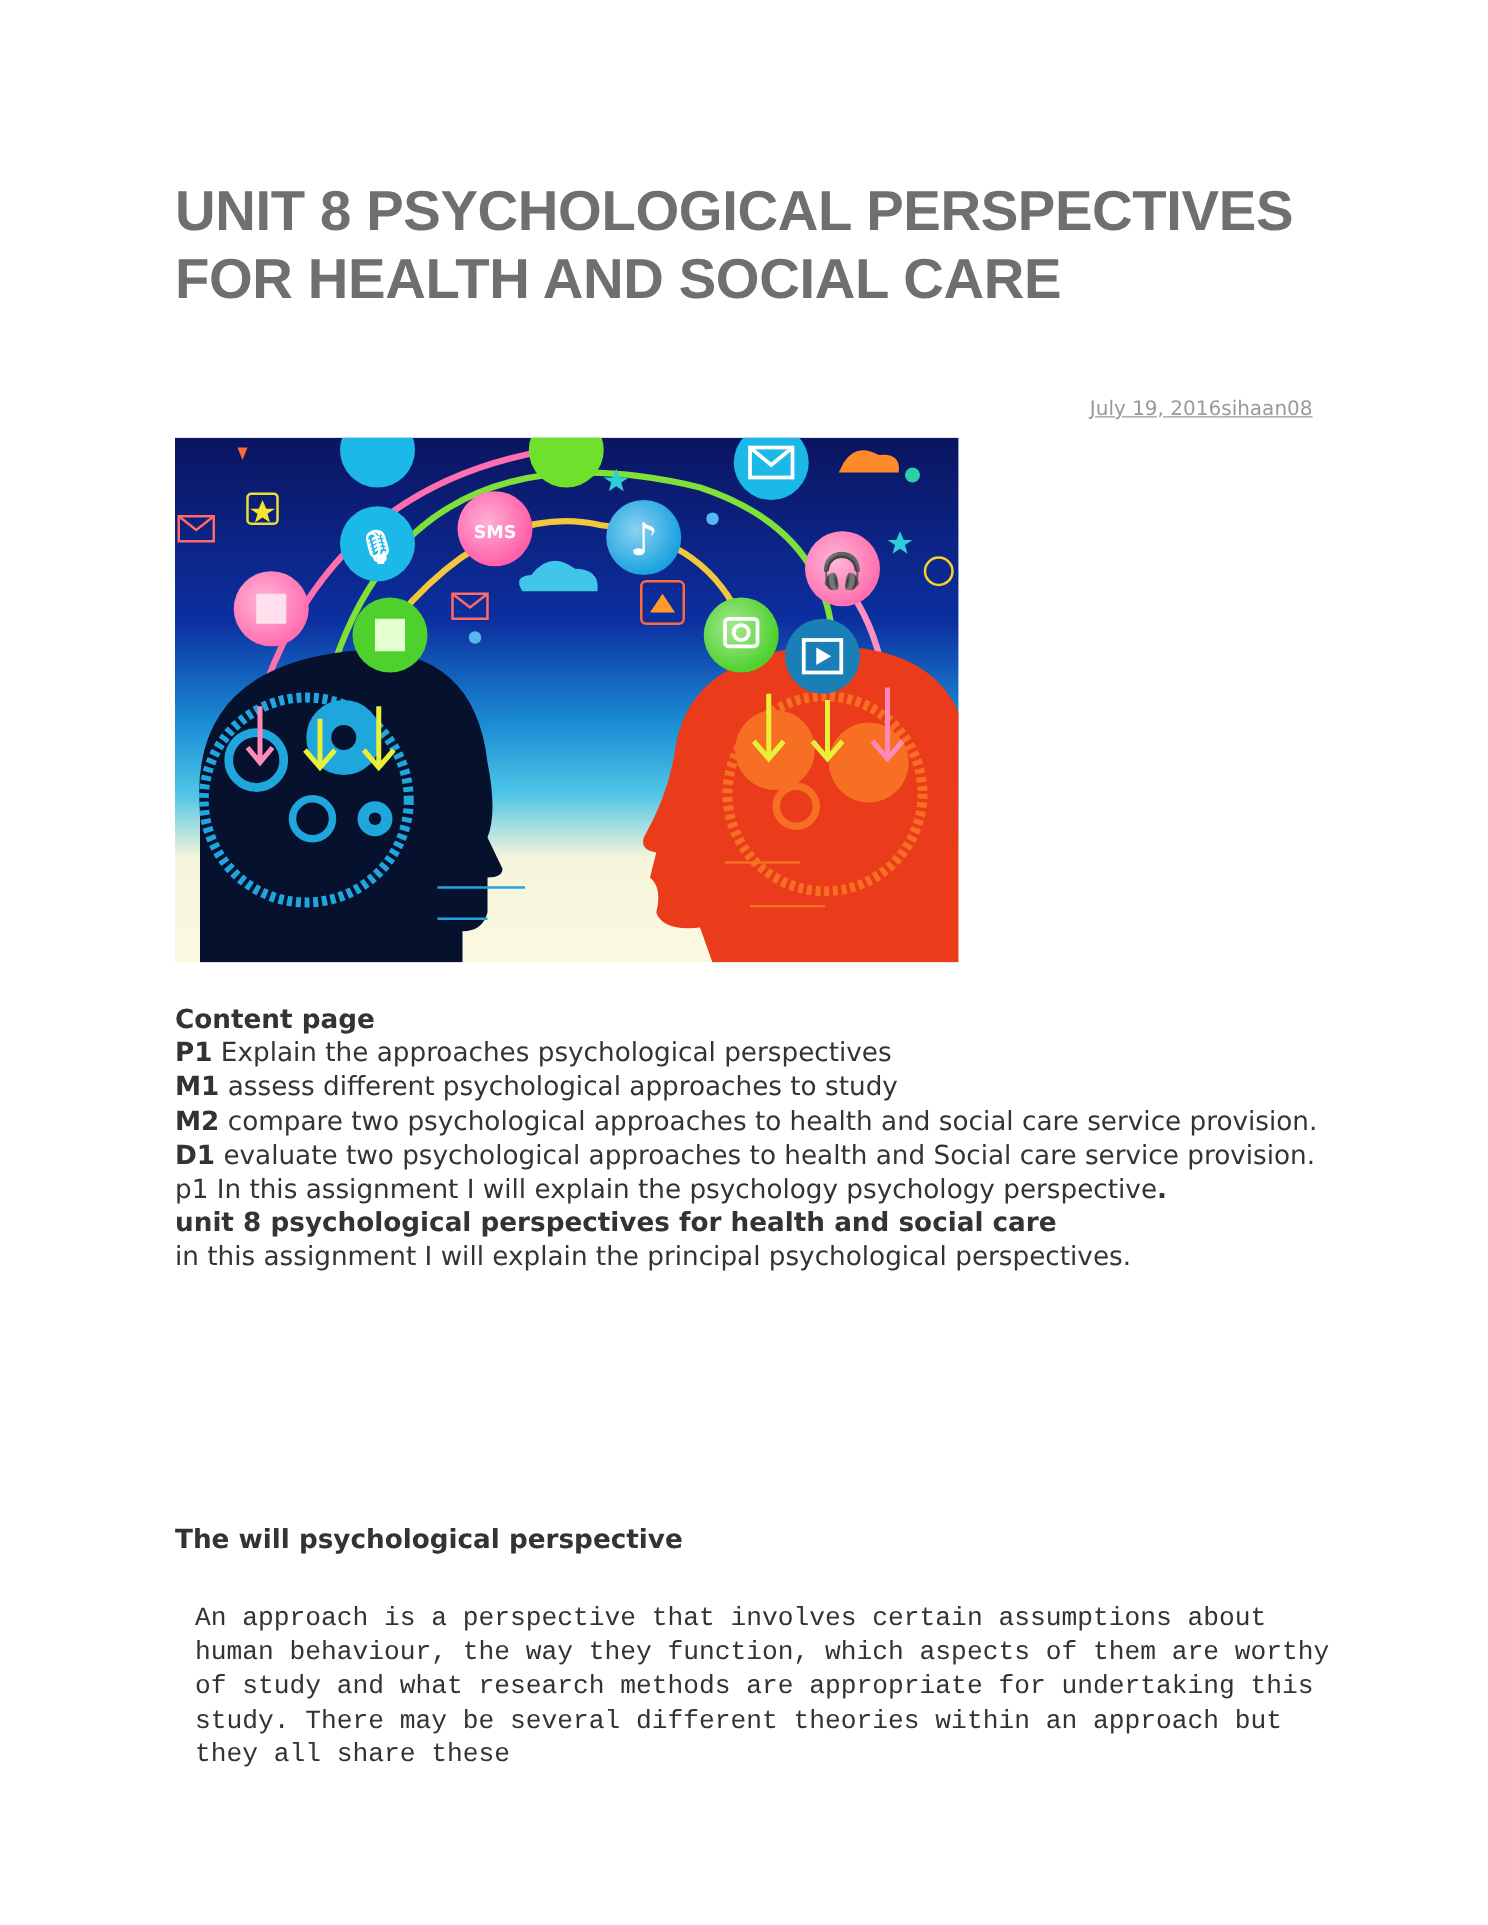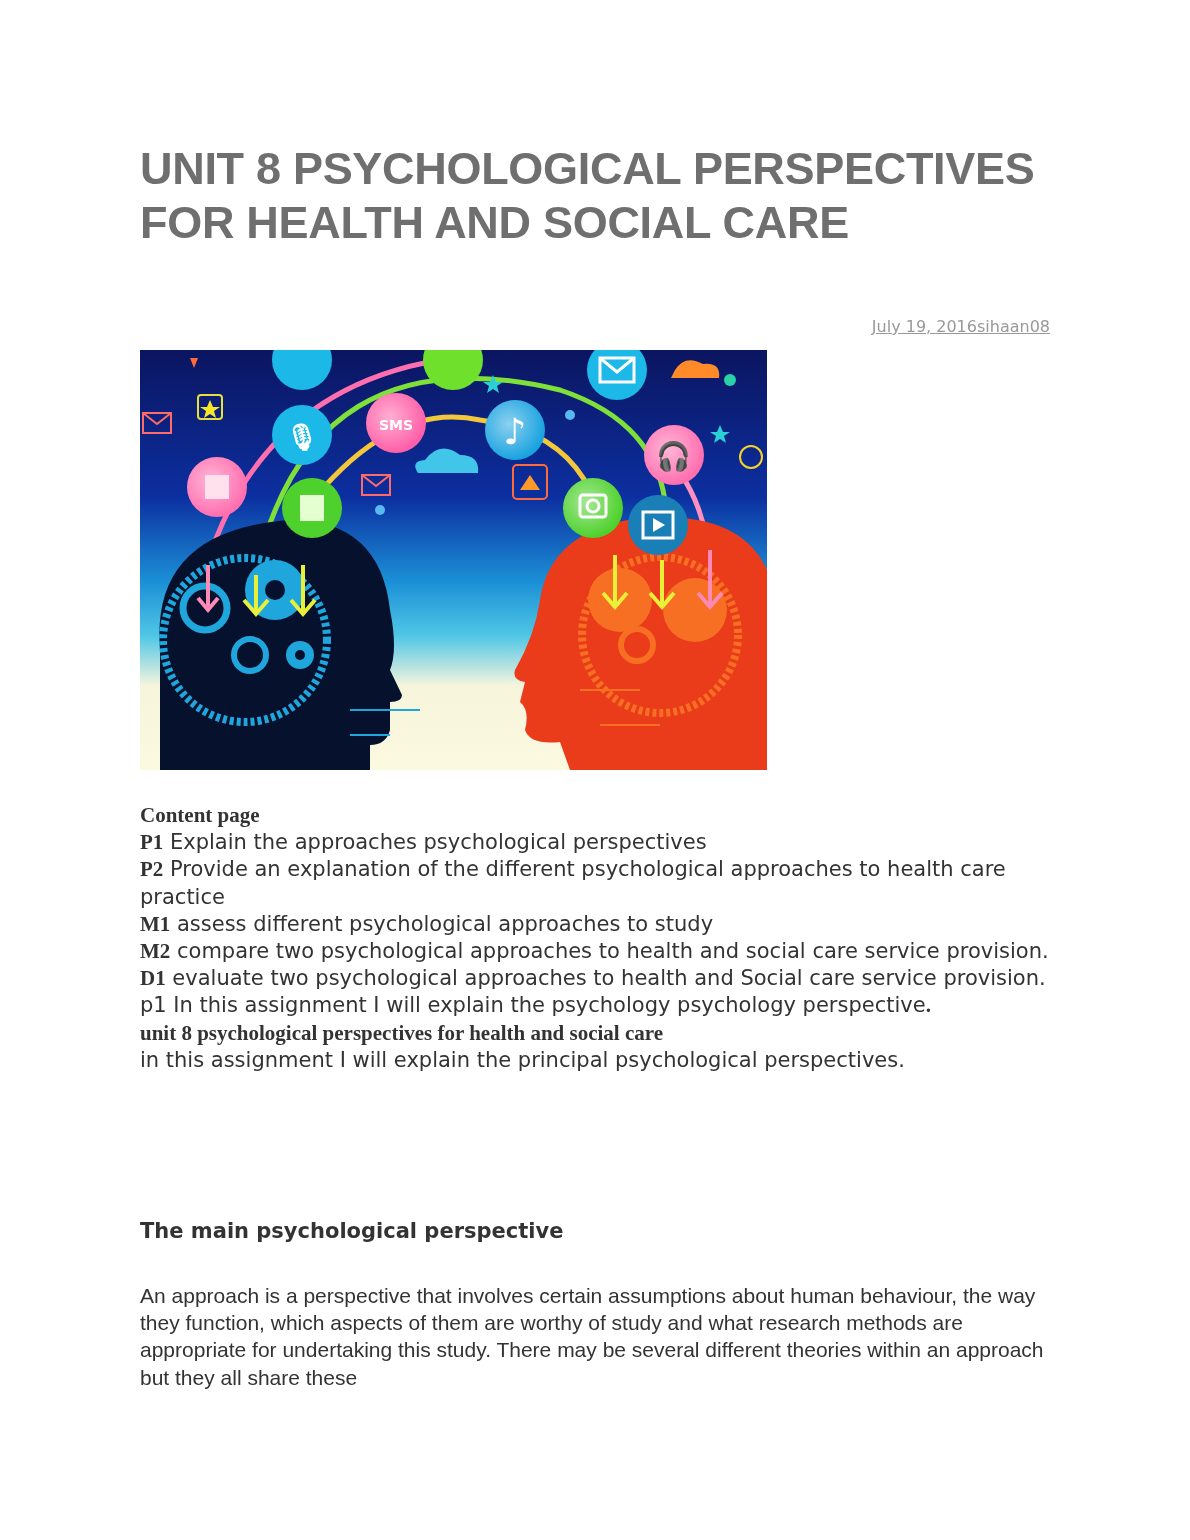--- a/index.html
+++ b/index.html
@@ -18,29 +18,29 @@
     }
     .hero {
       position: absolute; left: 0; top: 350px; width: 627px; height: 420px;
       overflow: hidden;
     }
     .body-text {
       position: absolute; left: 0; top: 802px; width: 915px;
       font-family: "DejaVu Sans", sans-serif; font-size: 21px; line-height: 27.2px;
       color: #333333;
     }
-    .body-text b { font-weight: bold; font-family: Liberation Serif, serif; }
+    .body-text b { font-weight: bold; }
     .section-heading {
       position: absolute; left: 0; top: 1218px;
       font-family: "DejaVu Sans", sans-serif; font-weight: bold; font-size: 21px;
       line-height: 27px; color: #333333;
     }
     .para {
-      position: absolute; left: 0; top: 1282px; width: 915px;
-      font-family: Liberation Sans, sans-serif; font-size: 21px; line-height: 27.2px;
+      position: absolute; left: 16px; top: 1282px; width: 915px;
+      font-family: Liberation Mono, monospace; font-size: 21px; line-height: 27.2px;
       color: #333333;
     }
   </style>
 </head>
 <body>
 
 <div class="page">
   <h1 class="title">UNIT 8 PSYCHOLOGICAL PERSPECTIVES FOR HEALTH AND SOCIAL CARE</h1>
 
   <div class="meta"><span>July 19, 2016</span><span>sihaan08</span></div>
@@ -153,24 +153,23 @@
       <g stroke="#f76f22" stroke-width="2" fill="none">
         <path d="M440 340 h60"></path>
           <path d="M460 375 h60"></path>
       </g>
     </svg>
   </div>
 
   <div class="body-text">
     <div><b>Content page</b></div>
     <div><b>P1</b><span> Explain the approaches psychological perspectives</span></div>
-    <div><b>P2</b><span> Provide an explanation of the different psychological approaches to health care practice</span></div>
     <div><b>M1</b><span> assess different psychological approaches to study</span></div>
     <div><b>M2</b><span> compare two psychological approaches to health and social care service provision.</span></div>
     <div><b>D1</b><span> evaluate two psychological approaches to health and Social care service provision.</span></div>
     <div><span>p1 In this assignment I will explain the psychology psychology perspective</span><b>.</b></div>
     <div><b>unit 8 psychological perspectives for health and social care</b></div>
     <div>in this assignment I will explain the principal psychological perspectives.</div>
   </div>
 
-  <div class="section-heading">The main psychological perspective</div>
+  <div class="section-heading">The will psychological perspective</div>
   <div class="para">An approach is a perspective that involves certain assumptions about human behaviour, the way they function, which aspects of them are worthy of study and what research methods are appropriate for undertaking this study. There may be several different theories within an approach but they all share these</div>
 </div>
 
 </body></html>

